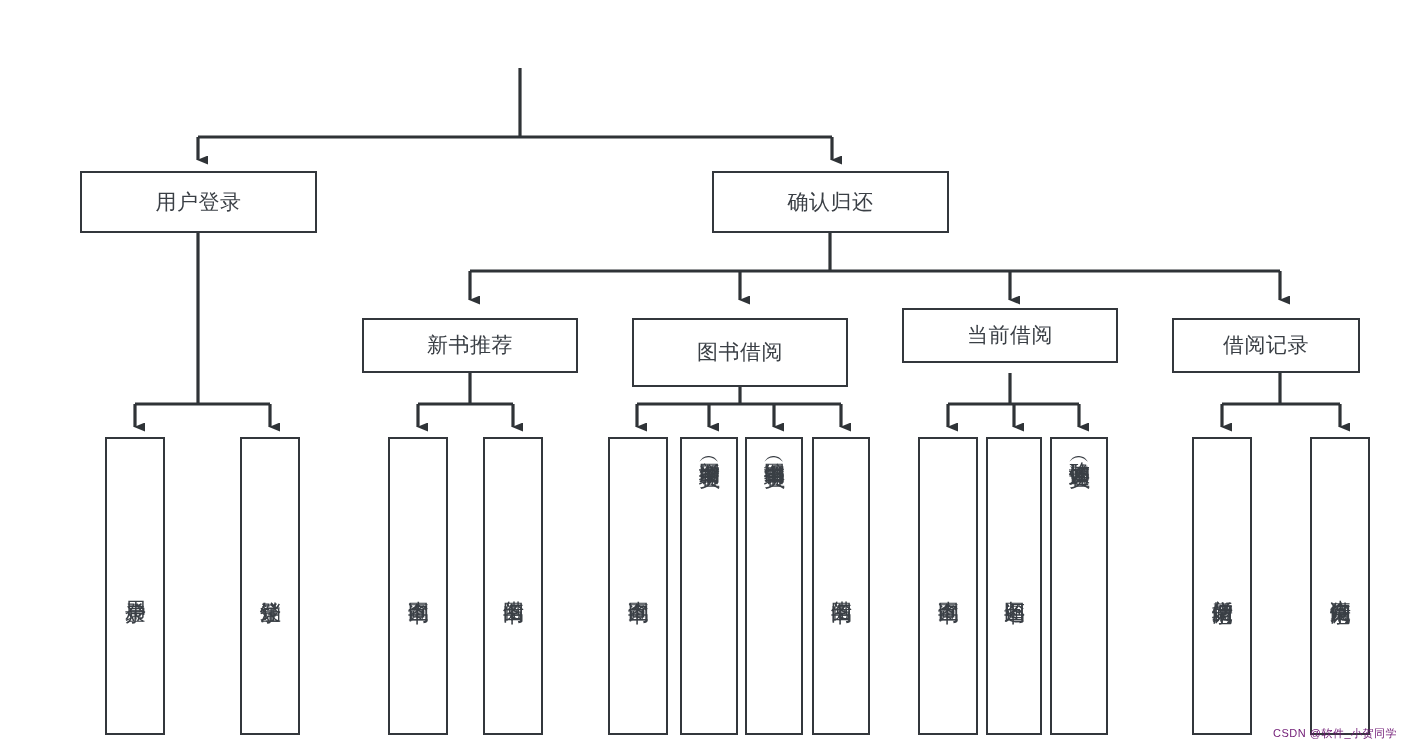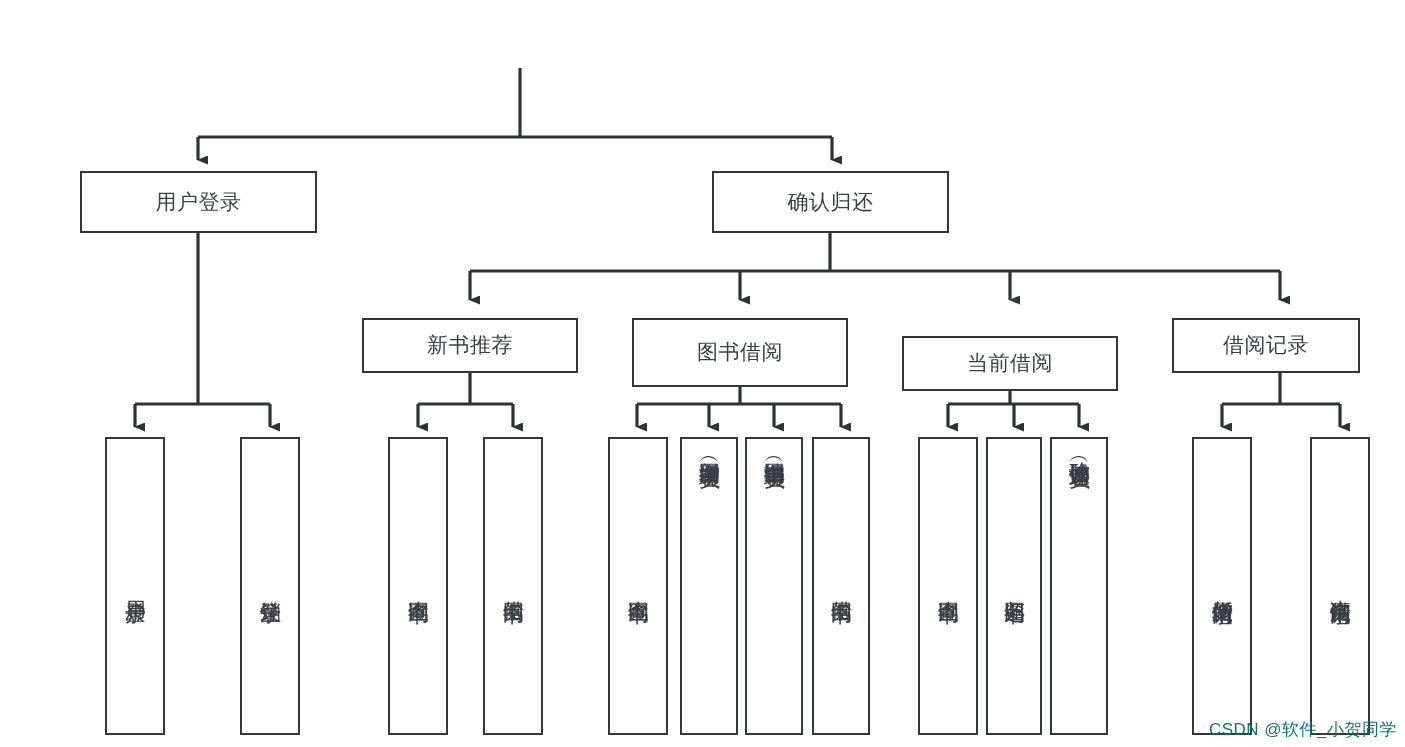--- a/index.html
+++ b/index.html
@@ -53,22 +53,22 @@
     padding: 6px 0;
     text-align: center;
   }
   .node-v.top-align {
     justify-content: flex-start;
   }
   .watermark {
     position: absolute;
     right: 8px;
     bottom: 6px;
-    font-size: 17px;
-    color: #0f766e;
+    font-size: 11px;
+    color: #701a75;
     white-space: nowrap;
     letter-spacing: 0.5px;
   }
 </style>
 </head>
 <body>
 
 <div id="diagram-root">
 
   <svg id="edge-layer" viewBox="0 0 1405 747" xmlns="http://www.w3.org/2000/svg">
@@ -120,21 +120,21 @@
       <path d="M1340,404 L1340,427" marker-end="url(#arrowhead)"></path>
     </g>
   </svg>
 
 
   <div class="node node-h" style="left:80px; top:171px; width:237px; height:62px;">用户登录</div>
   <div class="node node-h" style="left:712px; top:171px; width:237px; height:62px;">确认归还</div>
 
   <div class="node node-h" style="left:362px; top:318px; width:216px; height:55px;">新书推荐</div>
   <div class="node node-h" style="left:632px; top:318px; width:216px; height:69px;">图书借阅</div>
-  <div class="node node-h" style="left:902px; top:336px; width:216px; height:55px;">当前借阅</div>
+  <div class="node node-h" style="left:902px; top:308px; width:216px; height:55px;">当前借阅</div>
   <div class="node node-h" style="left:1172px; top:318px; width:188px; height:55px;">借阅记录</div>
 
   <div class="node node-v" style="left:105px; top:437px; width:60px; height:298px;">用户登录</div>
   <div class="node node-v" style="left:240px; top:437px; width:60px; height:298px;">注销登录</div>
 
   <div class="node node-v" style="left:388px; top:437px; width:60px; height:298px;">查询图书</div>
   <div class="node node-v" style="left:483px; top:437px; width:60px; height:298px;">借阅图书</div>
 
   <div class="node node-v" style="left:608px; top:437px; width:60px; height:298px;">查询图书</div>
   <div class="node node-v top-align" style="left:680px; top:437px; width:58px; height:298px;">新增图书（管理员）</div>

